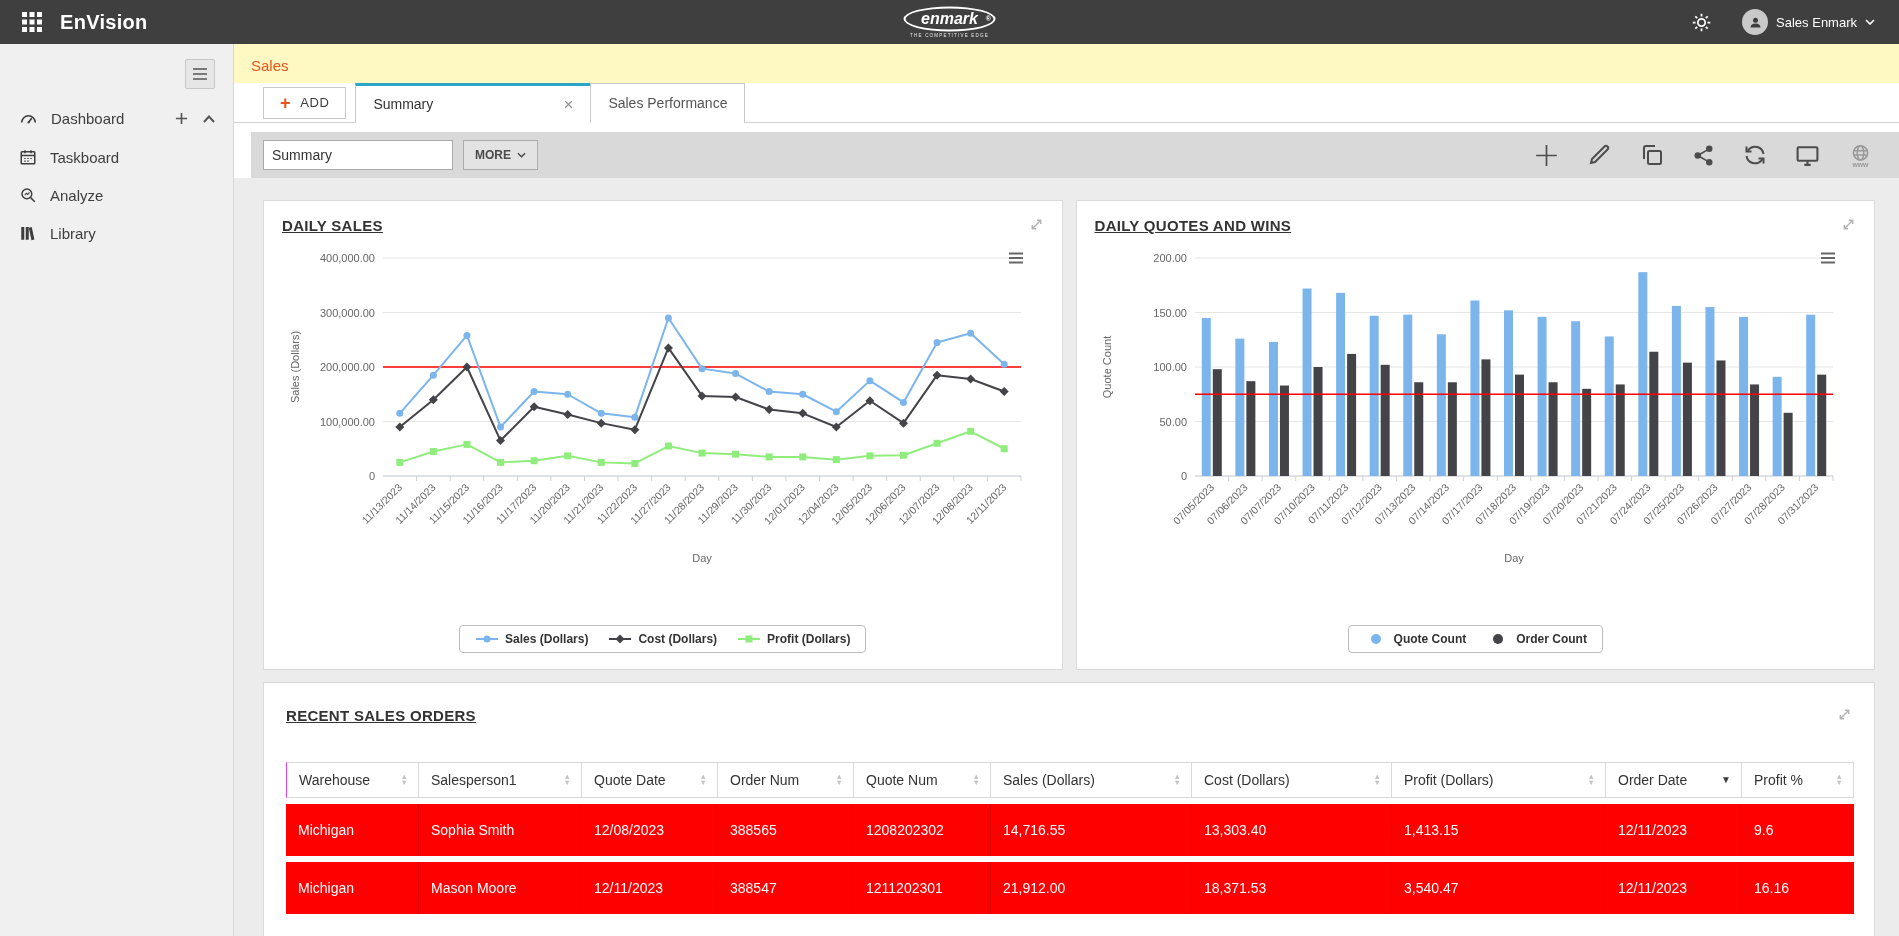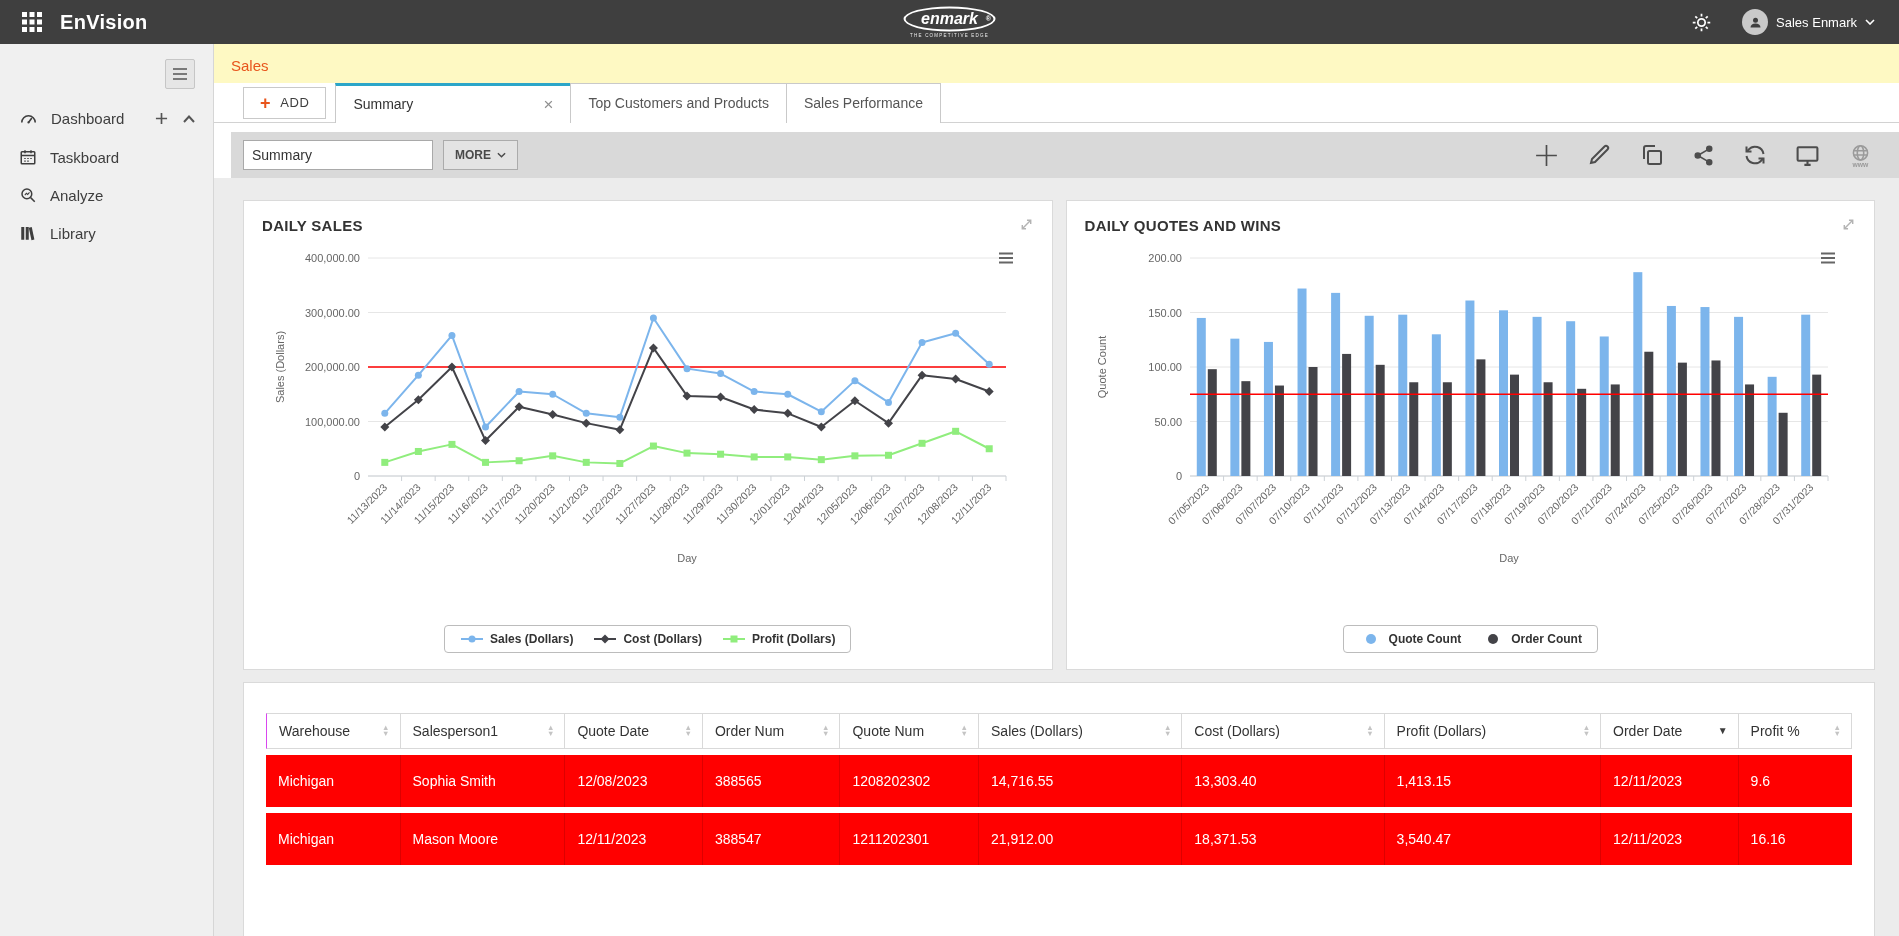--- a/index.html
+++ b/index.html
@@ -26,21 +26,21 @@
   }
   .logo-mark { font-size: 7px; position: absolute; right: 3px; top: 0; font-style: normal; }
   .logo-sub { font-size: 4.5px; letter-spacing: 1.2px; margin-top: 1px; opacity: .9; }
   .topbar-right { margin-left: auto; display: flex; align-items: center; gap: 22px; }
   .gear-btn { background: none; border: none; padding: 2px; cursor: pointer; display: flex; }
   .user-chip { background: none; border: none; display: flex; align-items: center; gap: 8px; color: #fff; font-size: 13px; cursor: pointer; }
   .avatar { width: 26px; height: 26px; border-radius: 50%; background: #c9c9c9; display: flex; align-items: center; justify-content: center; }
 
   
   .shell { display: flex; height: 892px; }
-  .sidebar { width: 214px; flex-shrink: 0; background: #f0f0f0; border-right: 1px solid #d6d6d6; }
+  .sidebar { width: 234px; flex-shrink: 0; background: #f0f0f0; border-right: 1px solid #d6d6d6; }
   .sidebar-top { display: flex; justify-content: flex-end; padding: 15px 18px 10px; }
   .collapse-btn { width: 30px; height: 30px; background: #e6e6e6; border: 1px solid #c6c6c6; border-radius: 2px;
     display: flex; align-items: center; justify-content: center; cursor: pointer; }
   .nav-item { display: flex; align-items: center; gap: 13px; padding: 10px 16px 10px 19px; font-size: 15px; color: #3e3e3e; cursor: pointer; }
   .nav-item .label { flex: 1; }
   .item-actions { display: flex; align-items: center; gap: 15px; margin-right: 2px; }
   .mini-icon-btn { background: none; border: none; padding: 0; cursor: pointer; display: flex; }
 
   
   .main { flex: 1; min-width: 0; display: flex; flex-direction: column; background: #fef9c3; }
@@ -63,21 +63,21 @@
   .toolbar-spacer { flex: 1; }
   .toolbar-icons { display: flex; align-items: center; gap: 28px; }
   .icon-btn { background: none; border: none; padding: 0; cursor: pointer; display: flex; align-items: center; justify-content: center; }
 
   
   .content { flex: 1; background: #ececec; padding: 22px 24px 0 29px; overflow: hidden; }
   .charts-row { display: flex; gap: 13px; margin-bottom: 12px; }
   .panel { background: #fff; border: 1px solid #dadada; }
   .chart-panel { flex: 1; height: 470px; display: flex; flex-direction: column; padding: 16px 18px 12px; }
   .panel-head { display: flex; justify-content: space-between; align-items: flex-start; }
-  .panel-title { margin: 0; font-size: 15px; font-weight: bold; color: #333; letter-spacing: .3px; }
+  .panel-title { margin: 0; font-size: 15px; font-weight: bold; color: #333; letter-spacing: .3px; text-decoration: underline; }
   .expand-btn { background: none; border: none; padding: 0; cursor: pointer; display: flex; }
   .chart-wrap { position: relative; flex: 1; margin-top: 2px; }
   .chart { display: block; margin: 0 auto; width: 760px; height: 340px; }
   .chart-menu { position: absolute; top: 14px; right: 18px; background: none; border: none; padding: 2px; cursor: pointer; display: flex; }
   .legend { align-self: center; display: flex; gap: 20px; border: 1px solid #bcbcbc; border-radius: 4px; padding: 6px 15px; background: #fff; margin-bottom: 4px; }
   .legend-item { display: flex; align-items: center; gap: 6px; font-size: 12px; font-weight: bold; color: #333; cursor: pointer; }
   .legend-marker { width: 24px; height: 12px; }
   .tick { font-size: 11px; fill: #666; font-family: "Liberation Sans", sans-serif; }
   .xlab { font-size: 10.5px; fill: #666; font-family: "Liberation Sans", sans-serif; }
   .axis-title { font-size: 11px; fill: #666; font-family: "Liberation Sans", sans-serif; }
@@ -206,23 +206,20 @@
     <div class="breadcrumb">Sales</div>
 
     <div class="tabbar">
       <button class="add-tab-btn">
         <span class="add-plus">+</span>
         <span>ADD</span>
       </button>
       <div class="tab active">
         <span class="tab-label">Summary</span>
         <span class="tab-close">×</span>
-      </div>
-      <div class="tab">
-        <span class="tab-label">Top Customers and Products</span>
       </div>
       <div class="tab">
         <span class="tab-label">Sales Performance</span>
       </div>
     </div>
 
     <div class="toolbar-row">
       <div class="toolbar">
         <input class="view-name-input" value="Summary" style="">
         <button class="more-btn">
@@ -560,20 +557,28 @@
                 <svg viewBox="0 0 22 12" class="legend-marker">
                   <circle cx="11" cy="6" r="5" fill="#434348"></circle>
                 </svg>
                 <span>Order Count</span>
               </span>
             </div>
         </section>
       </div>
 
       <section class="panel table-panel">
+        <div class="panel-head">
+          <h3 class="panel-title">RECENT SALES ORDERS</h3>
+          <button class="expand-btn">
+            <svg width="15" height="15" viewBox="0 0 16 16" fill="none" stroke="#b3b3b3" stroke-width="1.5">
+              <path d="M3.5 12.5L12.5 3.5M8.5 3.5h4v4M3.5 8.5v4h4"></path>
+            </svg>
+          </button>
+        </div>
         <table id="orders-table">
             <colgroup>
               <col style="width: 133px;">
               <col style="width: 163px;">
               <col style="width: 136px;">
               <col style="width: 136px;">
               <col style="width: 137px;">
               <col style="width: 201px;">
               <col style="width: 200px;">
               <col style="width: 214px;">

